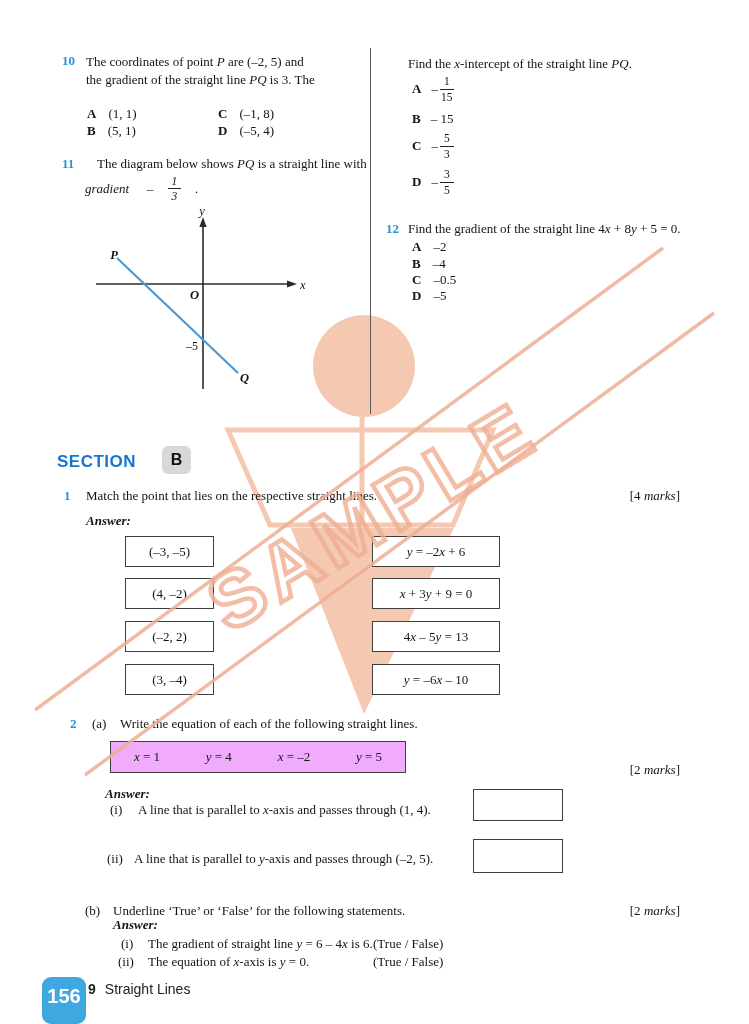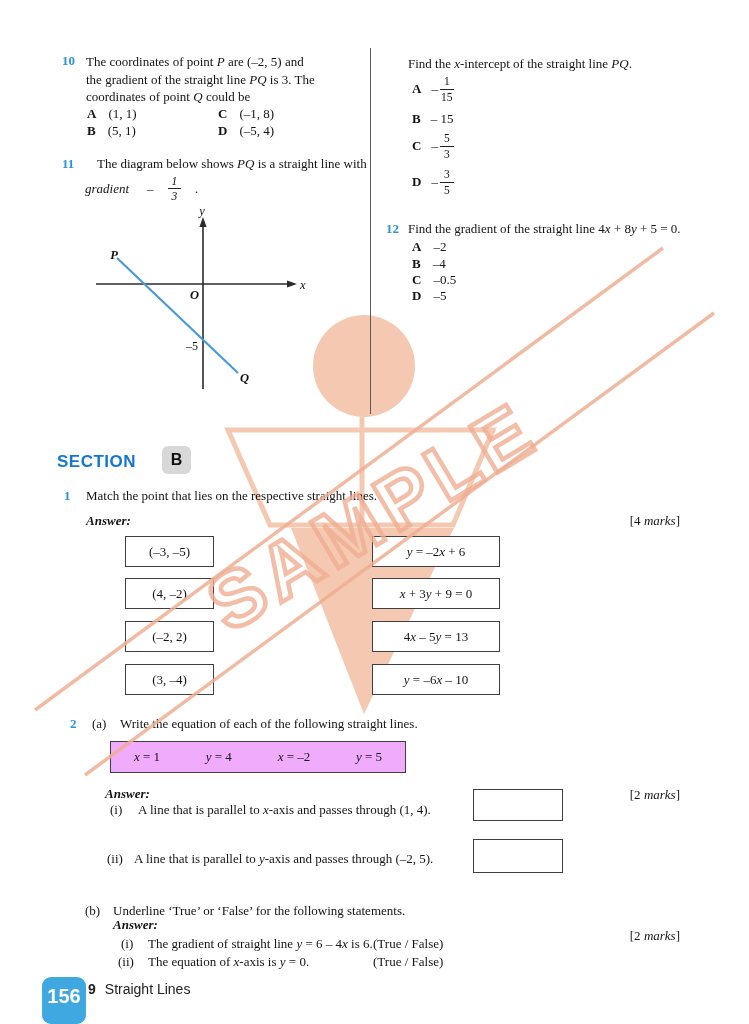--- a/index.html
+++ b/index.html
@@ -5,21 +5,21 @@
   html,body{margin:0;padding:0;}
   body{
     width:749px;height:1024px;position:relative;background:#fff;
     font-family:"Liberation Serif", serif;font-size:13px;color:var(--text,#111);
     overflow:hidden;
   }
   .abs{position:absolute;white-space:nowrap;}
   .blue-num{color:var(--accent,#2b93d6);font-weight:bold;}
   .opt-label{font-weight:bold;margin-right:12px;}
   .answer{font-weight:bold;font-style:italic;}
-  .marks{text-align:right;width:90px;margin-top:25px;}
+  .marks{text-align:right;width:90px;}
   .qtext{white-space:nowrap;}
   .lines div{line-height:17.5px;white-space:nowrap;}
   
   .fracrow{display:flex;align-items:center;gap:14px;font-style:italic;}
   .frac{display:inline-flex;flex-direction:column;align-items:center;font-size:11.5px;line-height:12.5px;vertical-align:middle;}
   .frac .num{border-bottom:1.2px solid #222;padding:0 4px 1px;}
   .frac .den{padding-top:1px;}
   
   .mbox{position:absolute;width:87px;height:29px;border:1.6px solid var(--box-border,#3f3f3f);
         background:#fff;display:flex;align-items:center;justify-content:center;}
@@ -54,21 +54,20 @@
   <polygon points="228,430 493,430 453,525 270,525" fill="none" stroke="#f5c9b1" style="stroke:var(--watermark-fill)" stroke-width="5"></polygon>
   <polygon points="291,528 454,528 364,714" fill="#f5c9b1" style="fill:var(--watermark-fill)"></polygon>
 </svg>
 
 <div class="divider"></div>
 
 <div class="abs blue-num" style="left:62px;top:53px;">10</div>
 <div class="abs lines" style="left:86px;top:53px;">
   <div>The coordinates of point <i>P</i> are (–2, 5) and</div>
   <div>the gradient of the straight line <i>PQ</i> is 3. The</div>
-  <div>coordinates of point <i>Q</i> could be</div>
 </div>
 <div class="abs" style="left:87px;top:106px;">
   <span class="opt-label">A</span><span>(1, 1)</span>
 </div>
 <div class="abs" style="left:218px;top:106px;">
   <span class="opt-label">C</span><span>(–1, 8)</span>
 </div>
 <div class="abs" style="left:87px;top:123px;">
   <span class="opt-label">B</span><span>(5, 1)</span>
 </div>

